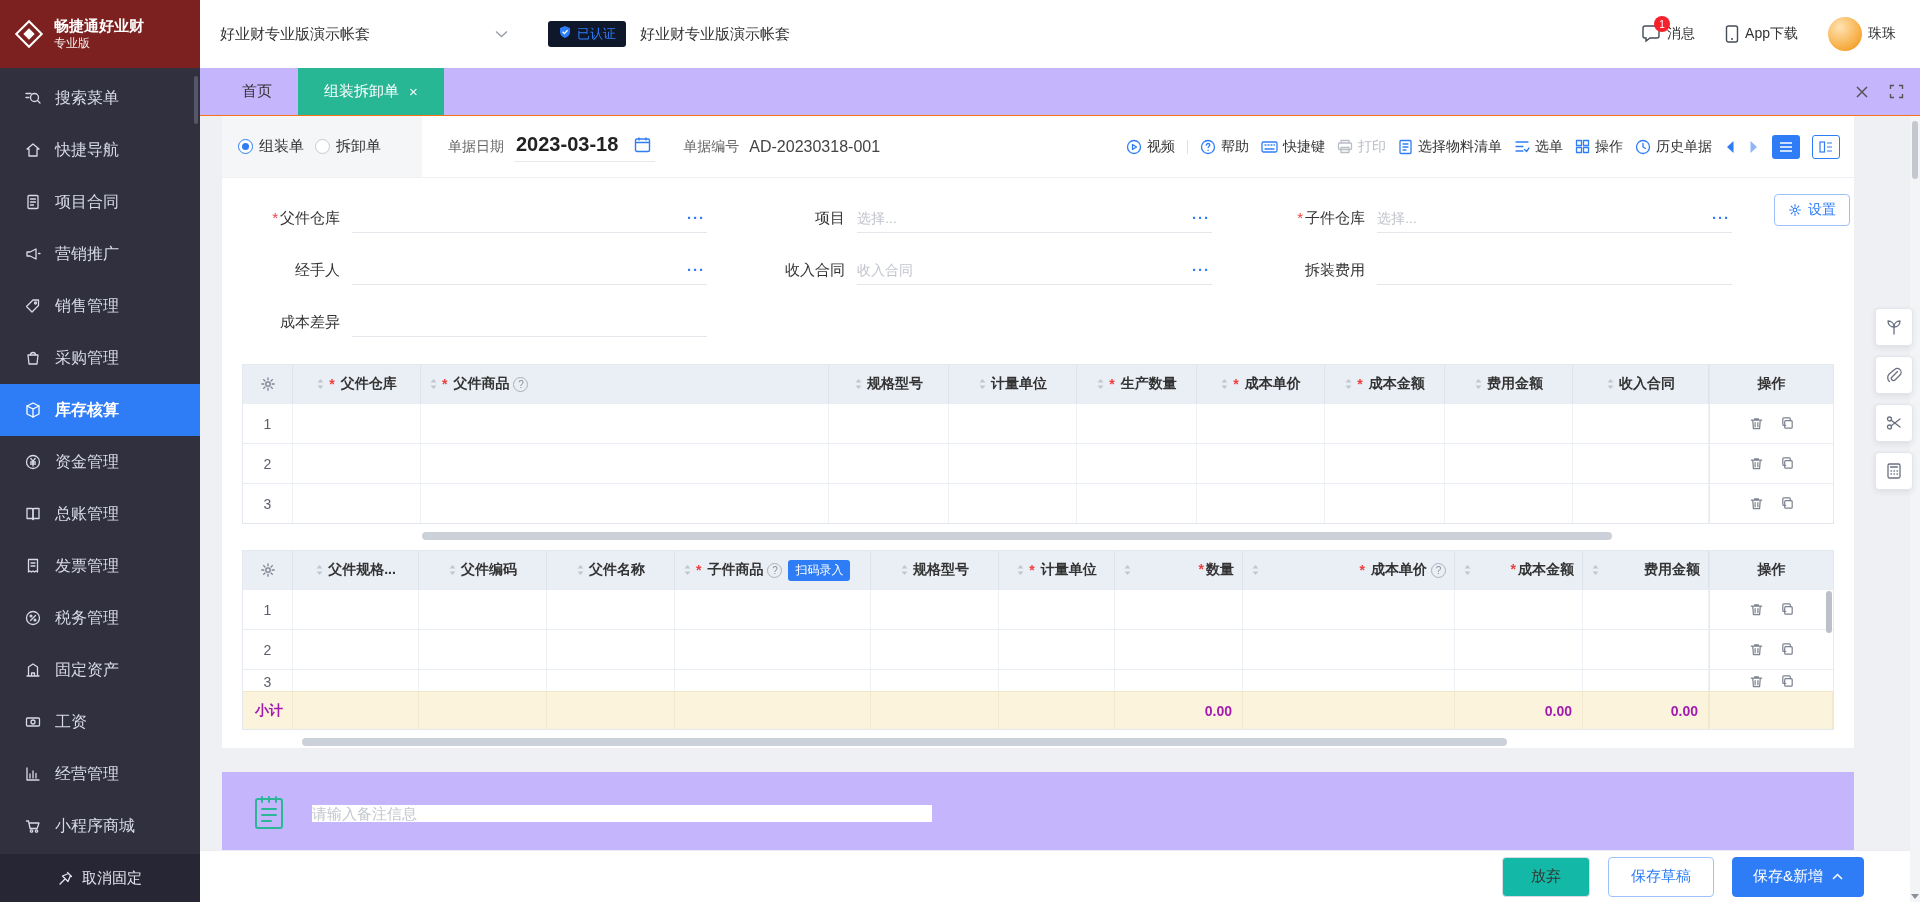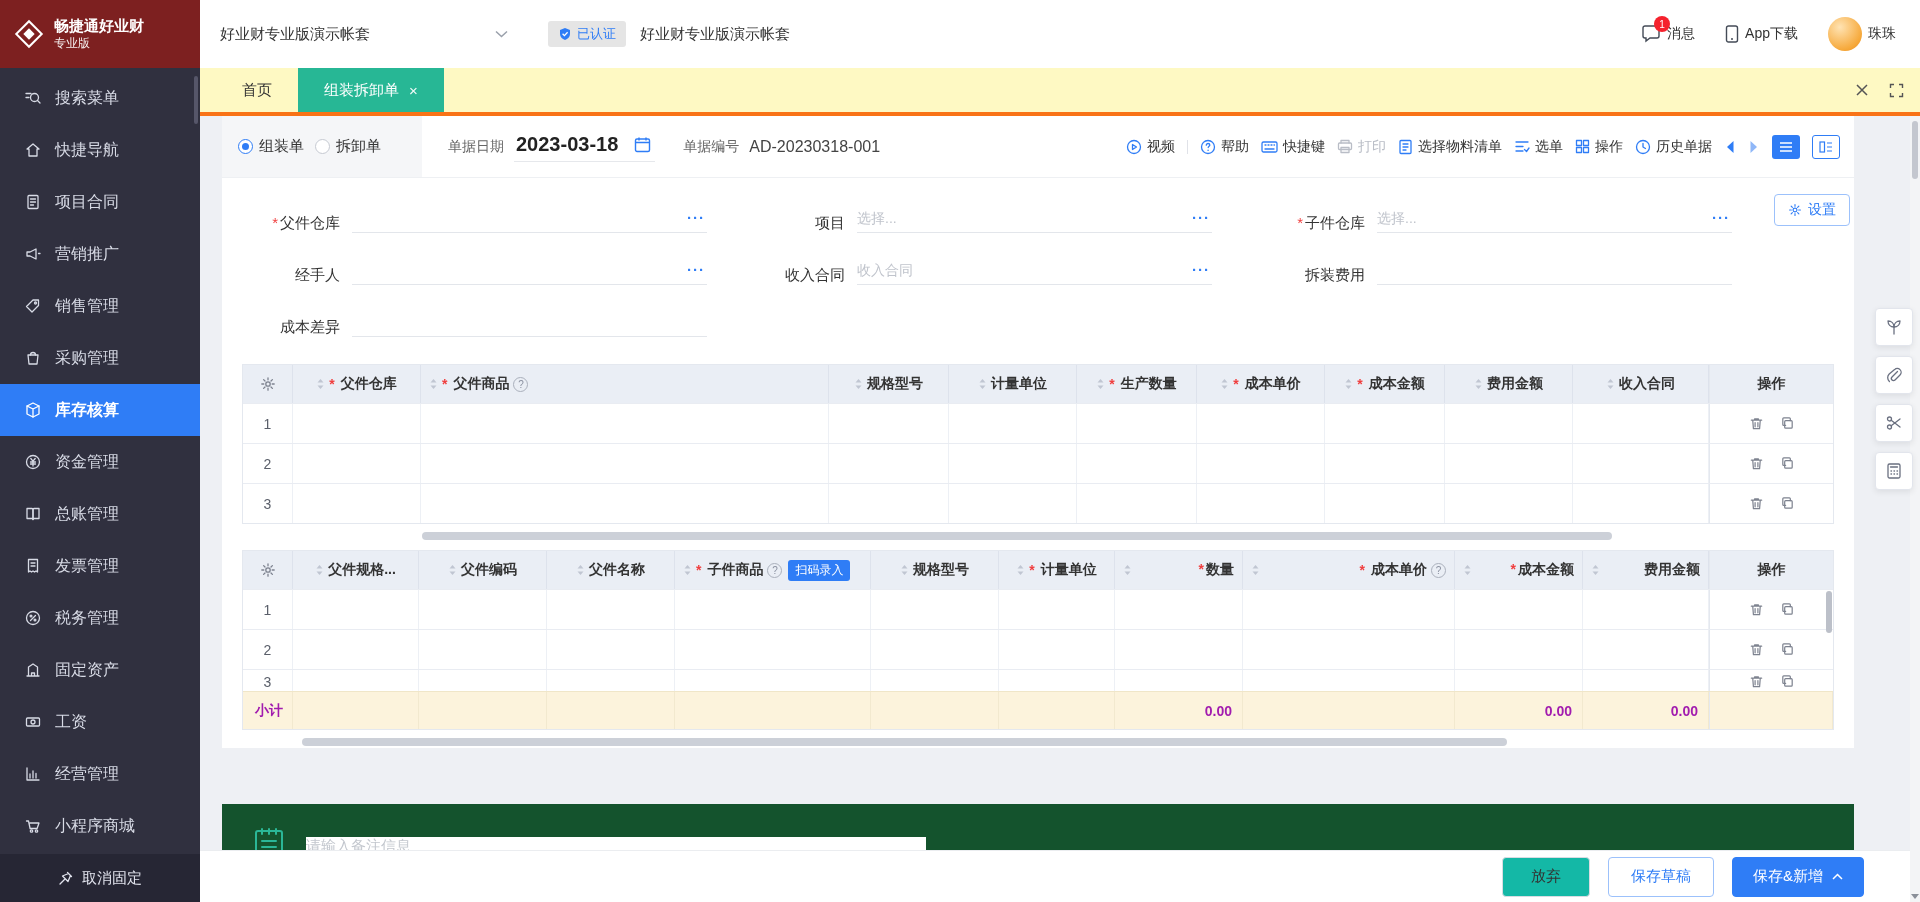--- a/index.html
+++ b/index.html
@@ -23,28 +23,28 @@
 .side-thumb{position:absolute;right:2px;top:8px;width:4px;height:48px;border-radius:2px;background:#565669;}
 .side-footer{height:48px;background:#262634;color:#e2e4ee;display:flex;align-items:center;justify-content:center;gap:9px;font-size:15px;cursor:pointer;flex:none;}
 
 
 .ic, .ic *{stroke:currentColor;fill:none;stroke-width:1.3;stroke-linecap:round;stroke-linejoin:round;}
 
 
 .main{flex:1;display:flex;flex-direction:column;background:var(--content-bg);min-width:0;}
 .topbar{height:68px;background:#fff;display:flex;align-items:center;padding:0 24px 0 14px;flex:none;}
 .acct-select{width:300px;display:flex;align-items:center;justify-content:space-between;font-size:15px;color:#333;cursor:pointer;padding:8px 6px;}
-.verified{display:flex;align-items:center;gap:5px;background:#e5e5e5;color:var(--primary);font-size:13px;padding:4px 10px;border-radius:3px;margin-left:34px;cursor:pointer;}
+.verified{display:flex;gap:5px;background:#0f172a;color:var(--primary);font-size:13px;padding:4px 10px;border-radius:3px;margin-left:34px;cursor:pointer;}
 .acct-name{font-size:15px;margin-left:14px;}
 .topbar-right{margin-left:auto;display:flex;align-items:center;gap:30px;}
 .tb-item{display:flex;align-items:center;gap:6px;cursor:pointer;font-size:14px;position:relative;color:#333;}
 .badge{position:absolute;top:-9px;left:13px;background:var(--danger);color:#fff;font-size:10px;min-width:16px;height:16px;border-radius:8px;display:flex;align-items:center;justify-content:center;padding:0 4px;}
 .avatar{width:34px;height:34px;border-radius:50%;background:radial-gradient(circle at 35% 30%,#ffe3b3,#f6a93b 70%,#e8891f);flex:none;}
 
-.tabbar{height:48px;background:#fef9c3;display:flex;align-items:stretch;border-bottom:4px solid #f97316;padding-left:16px;position:relative;flex:none;}
+.tabbar{height:48px;background:#c4b5fd;display:flex;align-items:stretch;border-bottom:1px solid #f97316;padding-left:16px;position:relative;flex:none;}
 .tab{display:flex;align-items:center;padding:0 26px;font-size:15px;cursor:pointer;}
 .tab.active{background:var(--tab-active);color:#fff;gap:10px;}
 .tab-x{font-size:15px;opacity:.95;cursor:pointer;}
 .tab-tools{position:absolute;right:16px;top:0;height:100%;display:flex;align-items:center;gap:20px;color:#555;}
 .tab-tools span{display:flex;cursor:pointer;}
 
 
 .content{flex:1;position:relative;padding:0 66px 0 22px;overflow:hidden;}
 .card{background:#fff;}
 .doc-toolbar{height:62px;display:flex;align-items:center;border-bottom:1px solid #eef0f3;padding-right:14px;overflow:hidden;}
@@ -65,21 +65,21 @@
 .tool.disabled .tico{color:#b9bdc6;}
 .vr{width:1px;height:14px;background:#e0e2e8;}
 .nav-arrow{display:flex;cursor:pointer;padding:0 1px;}
 .vt{width:28px;height:24px;border-radius:3px;display:flex;align-items:center;justify-content:center;cursor:pointer;}
 .vt.on{background:var(--primary);}
 .vt.off{border:1px solid var(--primary);background:#fff;}
 
 
 .form{padding:14px 0 10px 0;position:relative;}
 .form-row{display:flex;align-items:center;height:52px;}
-.fg{display:flex;align-items:flex-end;}
+.fg{display:flex;align-items:center;}
 .fg .lab{width:130px;text-align:right;padding-right:12px;font-size:15px;color:#333;white-space:nowrap;}
 .req{color:#f03e3e;margin-right:2px;}
 .ctrl{width:355px;border-bottom:1px solid #e3e6eb;display:flex;align-items:center;height:30px;}
 .ctrl input{border:none;outline:none;flex:1;min-width:0;font-size:14px;color:#333;background:transparent;font-family:inherit;}
 .ctrl input::placeholder{color:#c0c4cc;}
 .dots{color:var(--primary);font-size:15px;font-weight:bold;letter-spacing:1px;cursor:pointer;line-height:1;padding:0 2px;flex:none;}
 .fg2{margin-left:40px;} .fg2 .lab{width:110px;}
 .fg3{margin-left:55px;} .fg3 .lab{width:110px;}
 .settings-btn{position:absolute;top:16px;right:4px;display:flex;align-items:center;gap:6px;color:var(--primary);border:1px solid #9cc1fb;background:#fff;border-radius:4px;padding:6px 13px;font-size:14px;cursor:pointer;font-family:inherit;}
 
@@ -111,21 +111,21 @@
 
 .t2 .c0{width:50px;} .t2 .c1{width:126px;} .t2 .c2{width:128px;} .t2 .c3{width:128px;}
 .t2 .c4{width:196px;} .t2 .c5{width:128px;} .t2 .c6{width:116px;} .t2 .c7{width:128px;}
 .t2 .c8{width:212px;} .t2 .c9{width:128px;} .t2 .c10{flex:1;min-width:0;} .t2 .cop{width:124px;}
 .hs{height:10px;margin:8px 20px;position:relative;}
 .hthumb{position:absolute;top:0;height:8px;border-radius:4px;background:#ccd0d8;cursor:pointer;}
 .vthumb2{position:absolute;right:1px;top:40px;width:6px;height:42px;background:#bcc0c9;border-radius:3px;z-index:2;cursor:pointer;}
 
 
 .gap{height:16px;}
-.remark{background:#14532d;height:82px;display:flex;align-items:center;padding-left:30px;gap:20px;margin-top:32px;}
+.remark{background:#c4b5fd;height:82px;display:flex;align-items:center;padding-left:30px;gap:26px;}
 .remark input{border:none;outline:none;font-size:15px;width:620px;color:#333;font-family:inherit;}
 .remark input::placeholder{color:#c3c7ce;}
 
 
 .footbar{height:52px;background:#fff;border-top:1px solid #ebedf0;display:flex;align-items:center;justify-content:flex-end;gap:18px;padding-right:56px;flex:none;}
 .btn{height:40px;border-radius:4px;font-size:15px;display:flex;align-items:center;justify-content:center;cursor:pointer;font-family:inherit;}
 .btn-plain{border:1px solid #d9dce2;background:#14b8a6;color:#333;padding:0 28px;}
 .btn-outline{border:1px solid #9cc1fb;background:#fff;color:var(--primary);padding:0 22px;}
 .btn-primary{background:var(--primary);border:1px solid var(--primary);color:#fff;padding:0 20px;gap:9px;}
 

